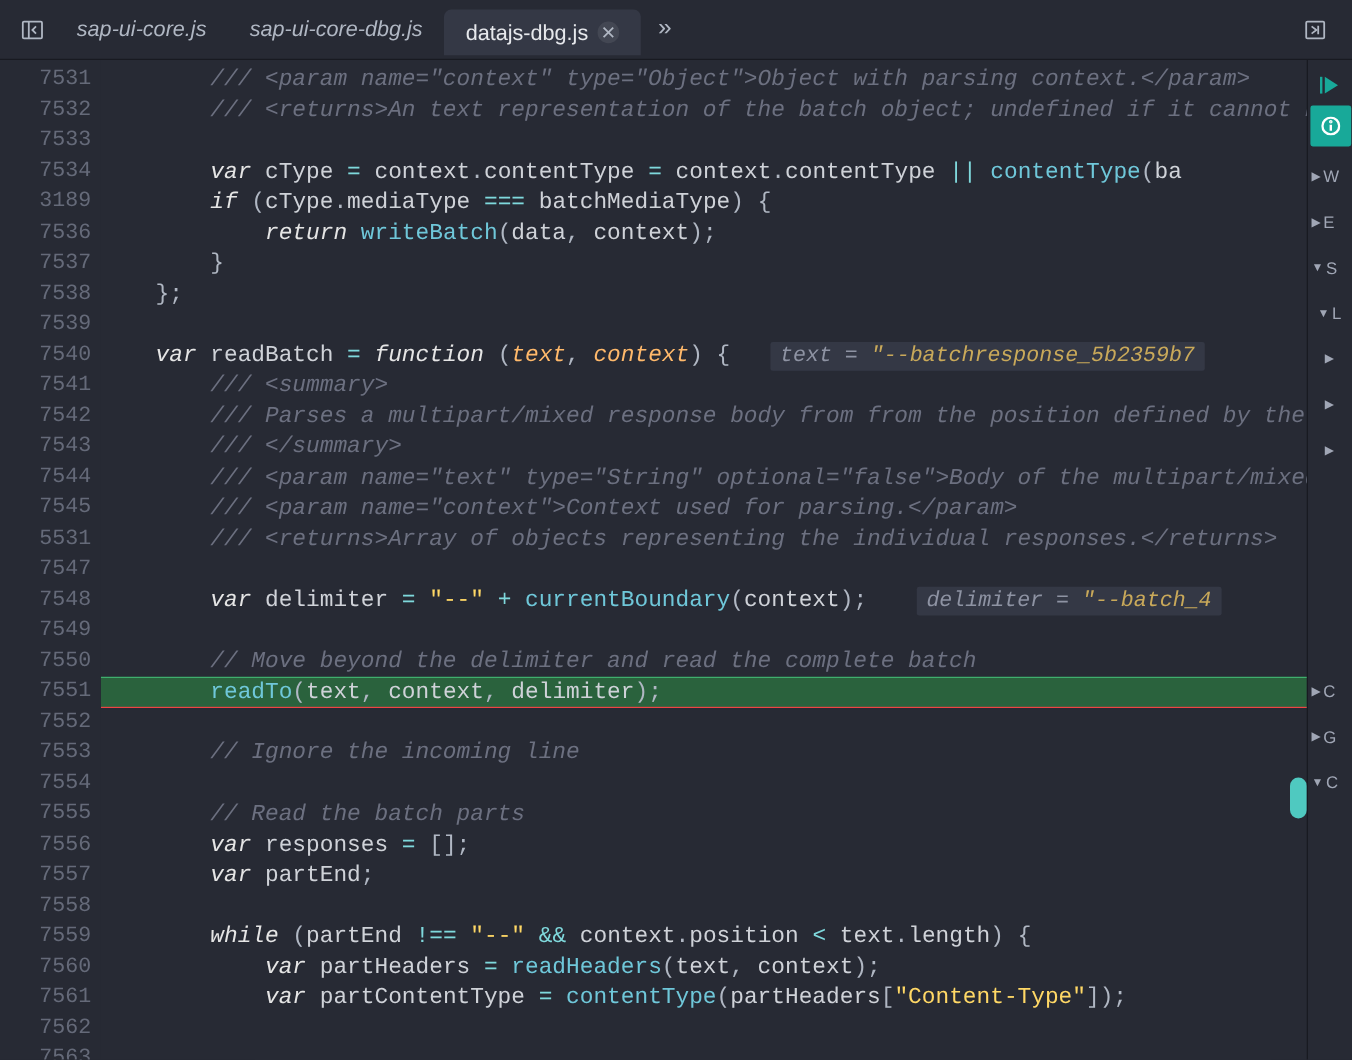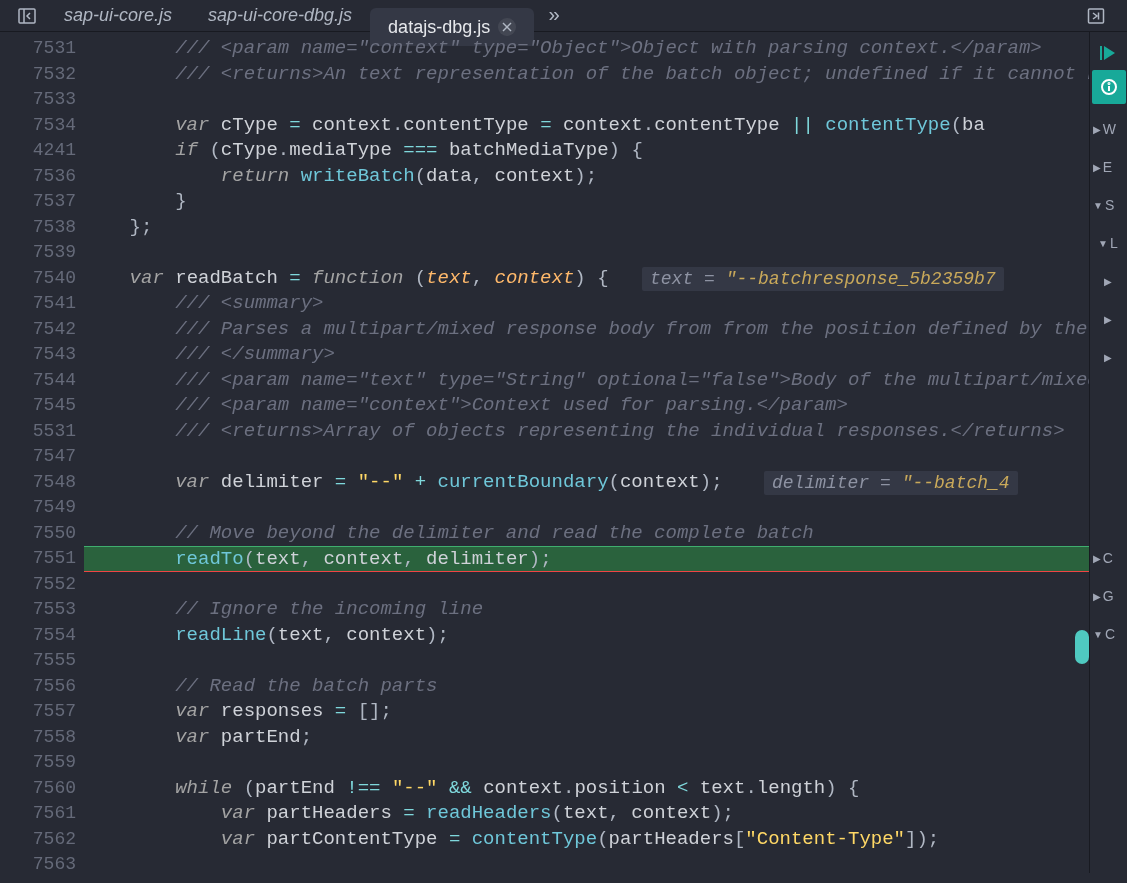--- a/index.html
+++ b/index.html
@@ -9,21 +9,21 @@
     font-family: "Consolas", "Monaco", "Courier New", monospace;
     font-size: 19px;
     overflow: hidden;
     width: 1127px;
     height: 883px;
     position: relative;
   }
   
   
   .tab-bar {
-    height: 32px;
+    height: 50px;
     background: #272a34;
     display: flex;
     align-items: center;
     padding-left: 8px;
     border-bottom: 1px solid #181a21;
   }
   .tab-bar-icon {
     width: 38px;
     height: 38px;
     display: flex;
@@ -104,21 +104,21 @@
     position: relative;
     padding-left: 0;
   }
   .code-line.highlight {
     background: #2a623d;
     border-top: 1px solid #3fae6e;
     border-bottom: 1px solid #ef4444;
   }
   
   
-  .kw { color: #a3a3a3; font-style: italic; }  
+  .kw { color: #e5e5e5; font-style: italic; }  
   .str { color: #ffd866; }
   .ident { color: #cfd2d8; }
   .call { color: #6fc7d9; }
   .prop { color: #cfd2d8; }
   .op { color: #7fd8dc; }
   .punct { color: #b0b7c3; }
   .cmt { color: #6c7080; font-style: italic; }
   .param { color: #ffb96b; font-style: italic; }
 
   
@@ -228,21 +228,21 @@
     </div>
   </div>
 </div>
 
 <div class="main">
   <div class="gutter" id="gutter">
       <div class="ln">7531</div>
       <div class="ln">7532</div>
       <div class="ln">7533</div>
       <div class="ln">7534</div>
-      <div class="ln">4241</div>
+      <div class="ln">3189</div>
       <div class="ln">7536</div>
       <div class="ln">7537</div>
       <div class="ln">7538</div>
       <div class="ln">7539</div>
       <div class="ln">7540</div>
       <div class="ln">7541</div>
       <div class="ln">7542</div>
       <div class="ln">7543</div>
       <div class="ln">7544</div>
       <div class="ln">7545</div>
@@ -284,21 +284,20 @@
       <div class="code-line">        <span class="cmt">/// &lt;param name="text" type="String" optional="false"&gt;Body of the multipart/mixed response.&lt;/param&gt;</span></div>
       <div class="code-line">        <span class="cmt">/// &lt;param name="context"&gt;Context used for parsing.&lt;/param&gt;</span></div>
       <div class="code-line">        <span class="cmt">/// &lt;returns&gt;Array of objects representing the individual responses.&lt;/returns&gt;</span></div>
       <div class="code-line"></div>
       <div class="code-line">        <span class="kw">var</span><span class="ident"> delimiter </span><span class="op">=</span> <span class="str">"--"</span> <span class="op">+</span> <span class="call">currentBoundary</span><span class="punct">(</span><span class="ident">context</span><span class="punct">);</span><span class="inlay" style="left: 680px;"><span>delimiter = </span><span class="inlay-str">"--batch_4</span></span></div>
       <div class="code-line"></div>
       <div class="code-line">        <span class="cmt">// Move beyond the delimiter and read the complete batch</span></div>
       <div class="code-line highlight">        <span class="call">readTo</span><span class="punct">(</span><span class="ident">text</span><span class="punct">, </span><span class="ident">context</span><span class="punct">, </span><span class="ident">delimiter</span><span class="punct">);</span></div>
       <div class="code-line"></div>
       <div class="code-line">        <span class="cmt">// Ignore the incoming line</span></div>
-      <div class="code-line">        <span class="call">readLine</span><span class="punct">(</span><span class="ident">text</span><span class="punct">, </span><span class="ident">context</span><span class="punct">);</span></div>
       <div class="code-line"></div>
       <div class="code-line">        <span class="cmt">// Read the batch parts</span></div>
       <div class="code-line">        <span class="kw">var</span><span class="ident"> responses </span><span class="op">=</span> <span class="punct">[];</span></div>
       <div class="code-line">        <span class="kw">var</span><span class="ident"> partEnd</span><span class="punct">;</span></div>
       <div class="code-line"></div>
       <div class="code-line">        <span class="kw">while</span> <span class="punct">(</span><span class="ident">partEnd</span> <span class="op">!==</span> <span class="str">"--"</span> <span class="op">&amp;&amp;</span> <span class="ident">context</span><span class="punct">.</span><span class="prop">position</span> <span class="op">&lt;</span> <span class="ident">text</span><span class="punct">.</span><span class="prop">length</span><span class="punct">)</span> <span class="punct">{</span></div>
       <div class="code-line">            <span class="kw">var</span><span class="ident"> partHeaders </span><span class="op">=</span> <span class="call">readHeaders</span><span class="punct">(</span><span class="ident">text</span><span class="punct">, </span><span class="ident">context</span><span class="punct">);</span></div>
       <div class="code-line">            <span class="kw">var</span><span class="ident"> partContentType </span><span class="op">=</span> <span class="call">contentType</span><span class="punct">(</span><span class="ident">partHeaders</span><span class="punct">[</span><span class="str">"Content-Type"</span><span class="punct">]);</span></div>
       <div class="code-line"></div>
     </div>

